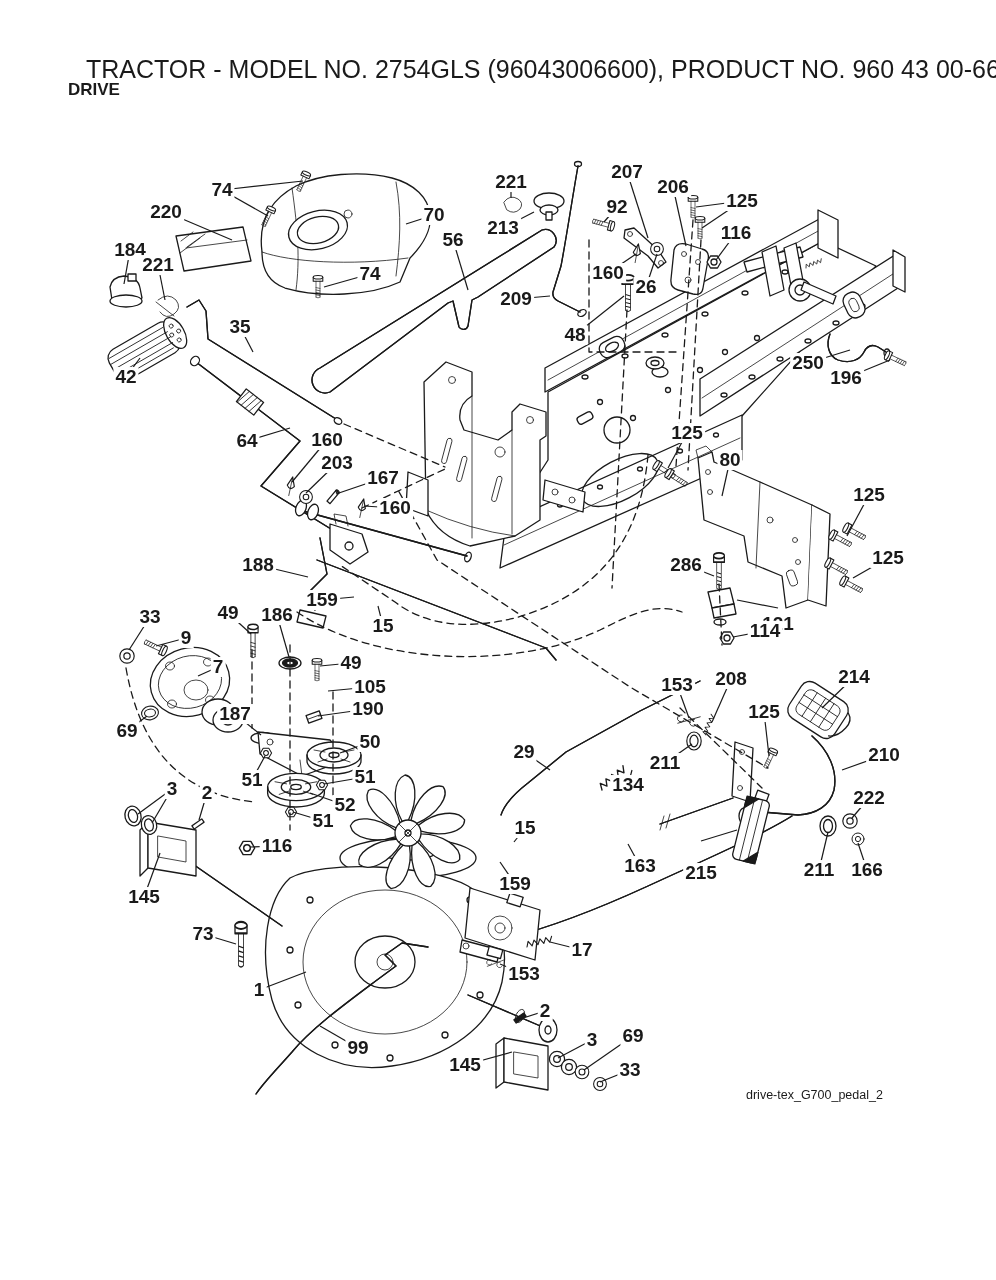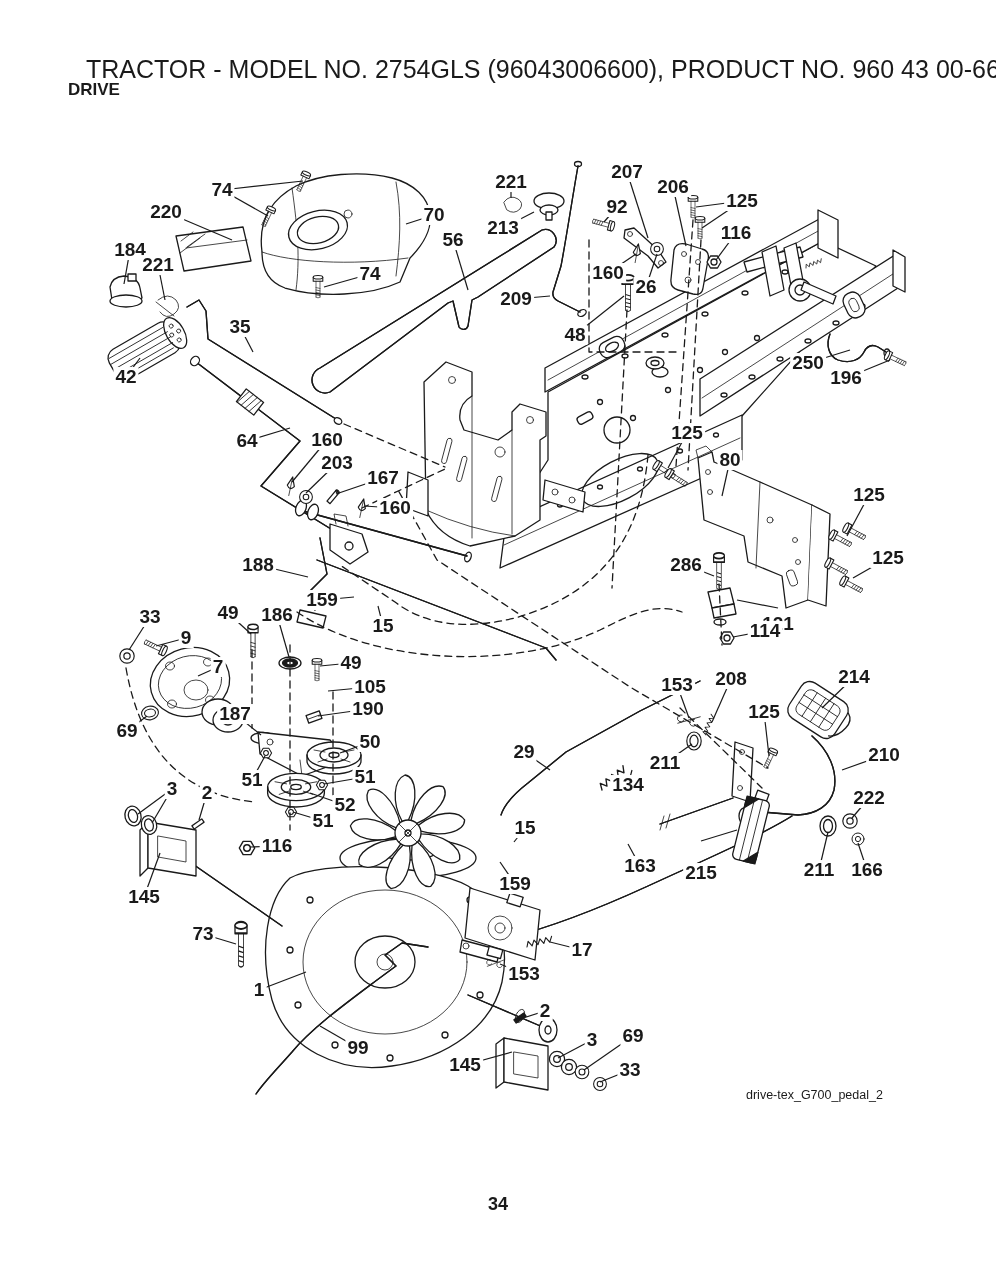--- a/index.html
+++ b/index.html
@@ -657,14 +657,13 @@
       <div class="callout" style="left: 592px; top: 1040px;">3</div>
       <div class="callout" style="left: 633px; top: 1036px;">69</div>
       <div class="callout" style="left: 630px; top: 1070px;">33</div>
       <div class="callout" style="left: 677px; top: 685px;">153</div>
       <div class="callout" style="left: 731px; top: 679px;">208</div>
       <div class="callout" style="left: 854px; top: 677px;">214</div>
       <div class="callout" style="left: 764px; top: 712px;">125</div>
     </div>
 
   <div class="drawing-note">drive-tex_G700_pedal_2</div>
-  <div class="pageno">34</div>
 </div>
 
 </body></html>

